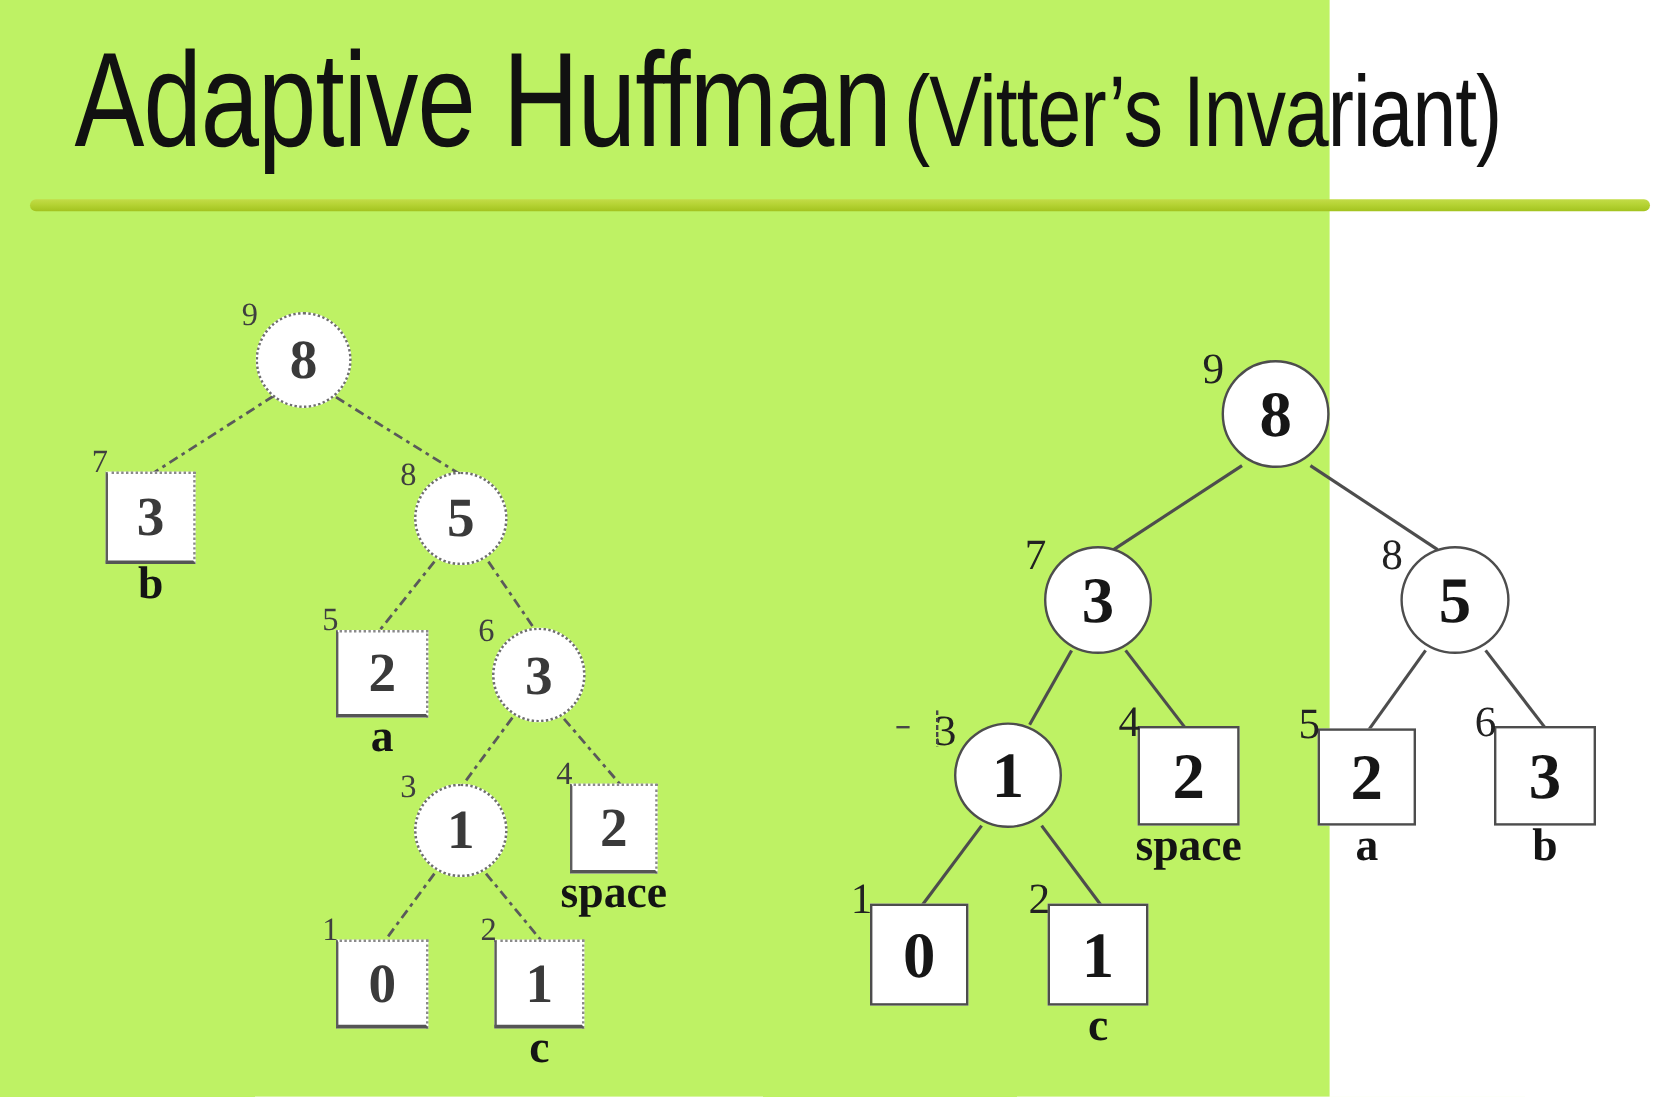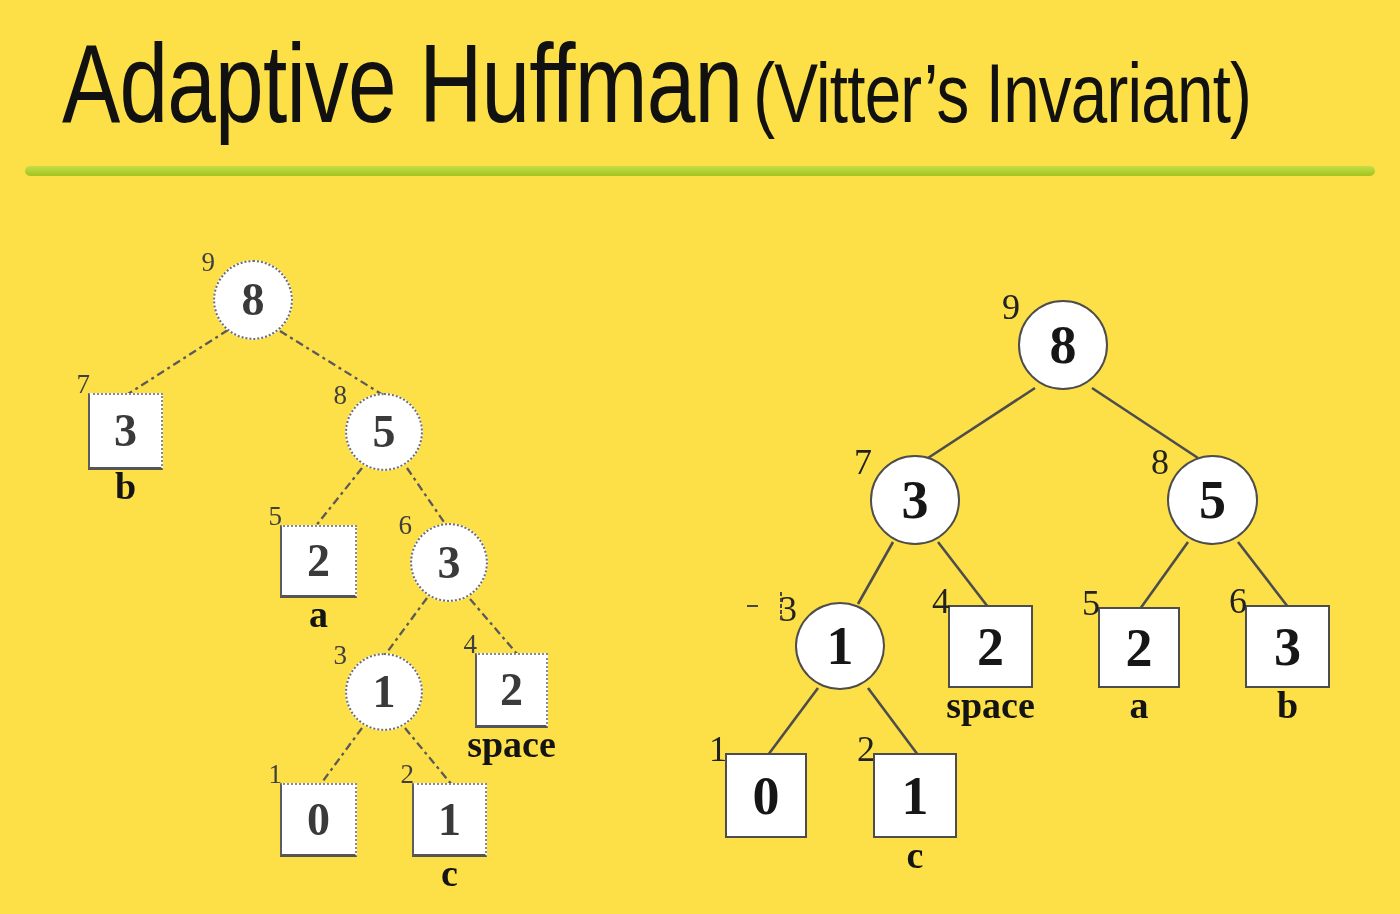--- a/index.html
+++ b/index.html
@@ -1,17 +1,17 @@
 <!DOCTYPE html>
 <html><head>
 <meta charset="utf-8">
 <style>
   html,body{margin:0;padding:0;background:#ffffff;width:1400px;height:914px;overflow:hidden;
             font-family:"Liberation Sans", sans-serif;}
-  .slide{position:relative;width:1400px;height:914px;background:#fde047;}
+  .slide{position:relative;width:1108px;height:914px;background:#bef264;}
 
   
   .title{position:absolute;left:62px;top:28px;margin:0;line-height:1;white-space:nowrap;
          transform:scaleX(0.78);transform-origin:left top;color:#111;font-weight:normal;}
   .title .t-main{font-size:112px;letter-spacing:-1px;}
   .title .t-sub{font-size:84px;margin-left:14px;letter-spacing:-1px;}
   .accent-rule{position:absolute;left:25px;top:166px;width:1350px;height:10px;border-radius:5px;
                background:linear-gradient(to bottom,#c3dc48 0%,#b5d334 45%,#a3c31f 100%);}
 
   

